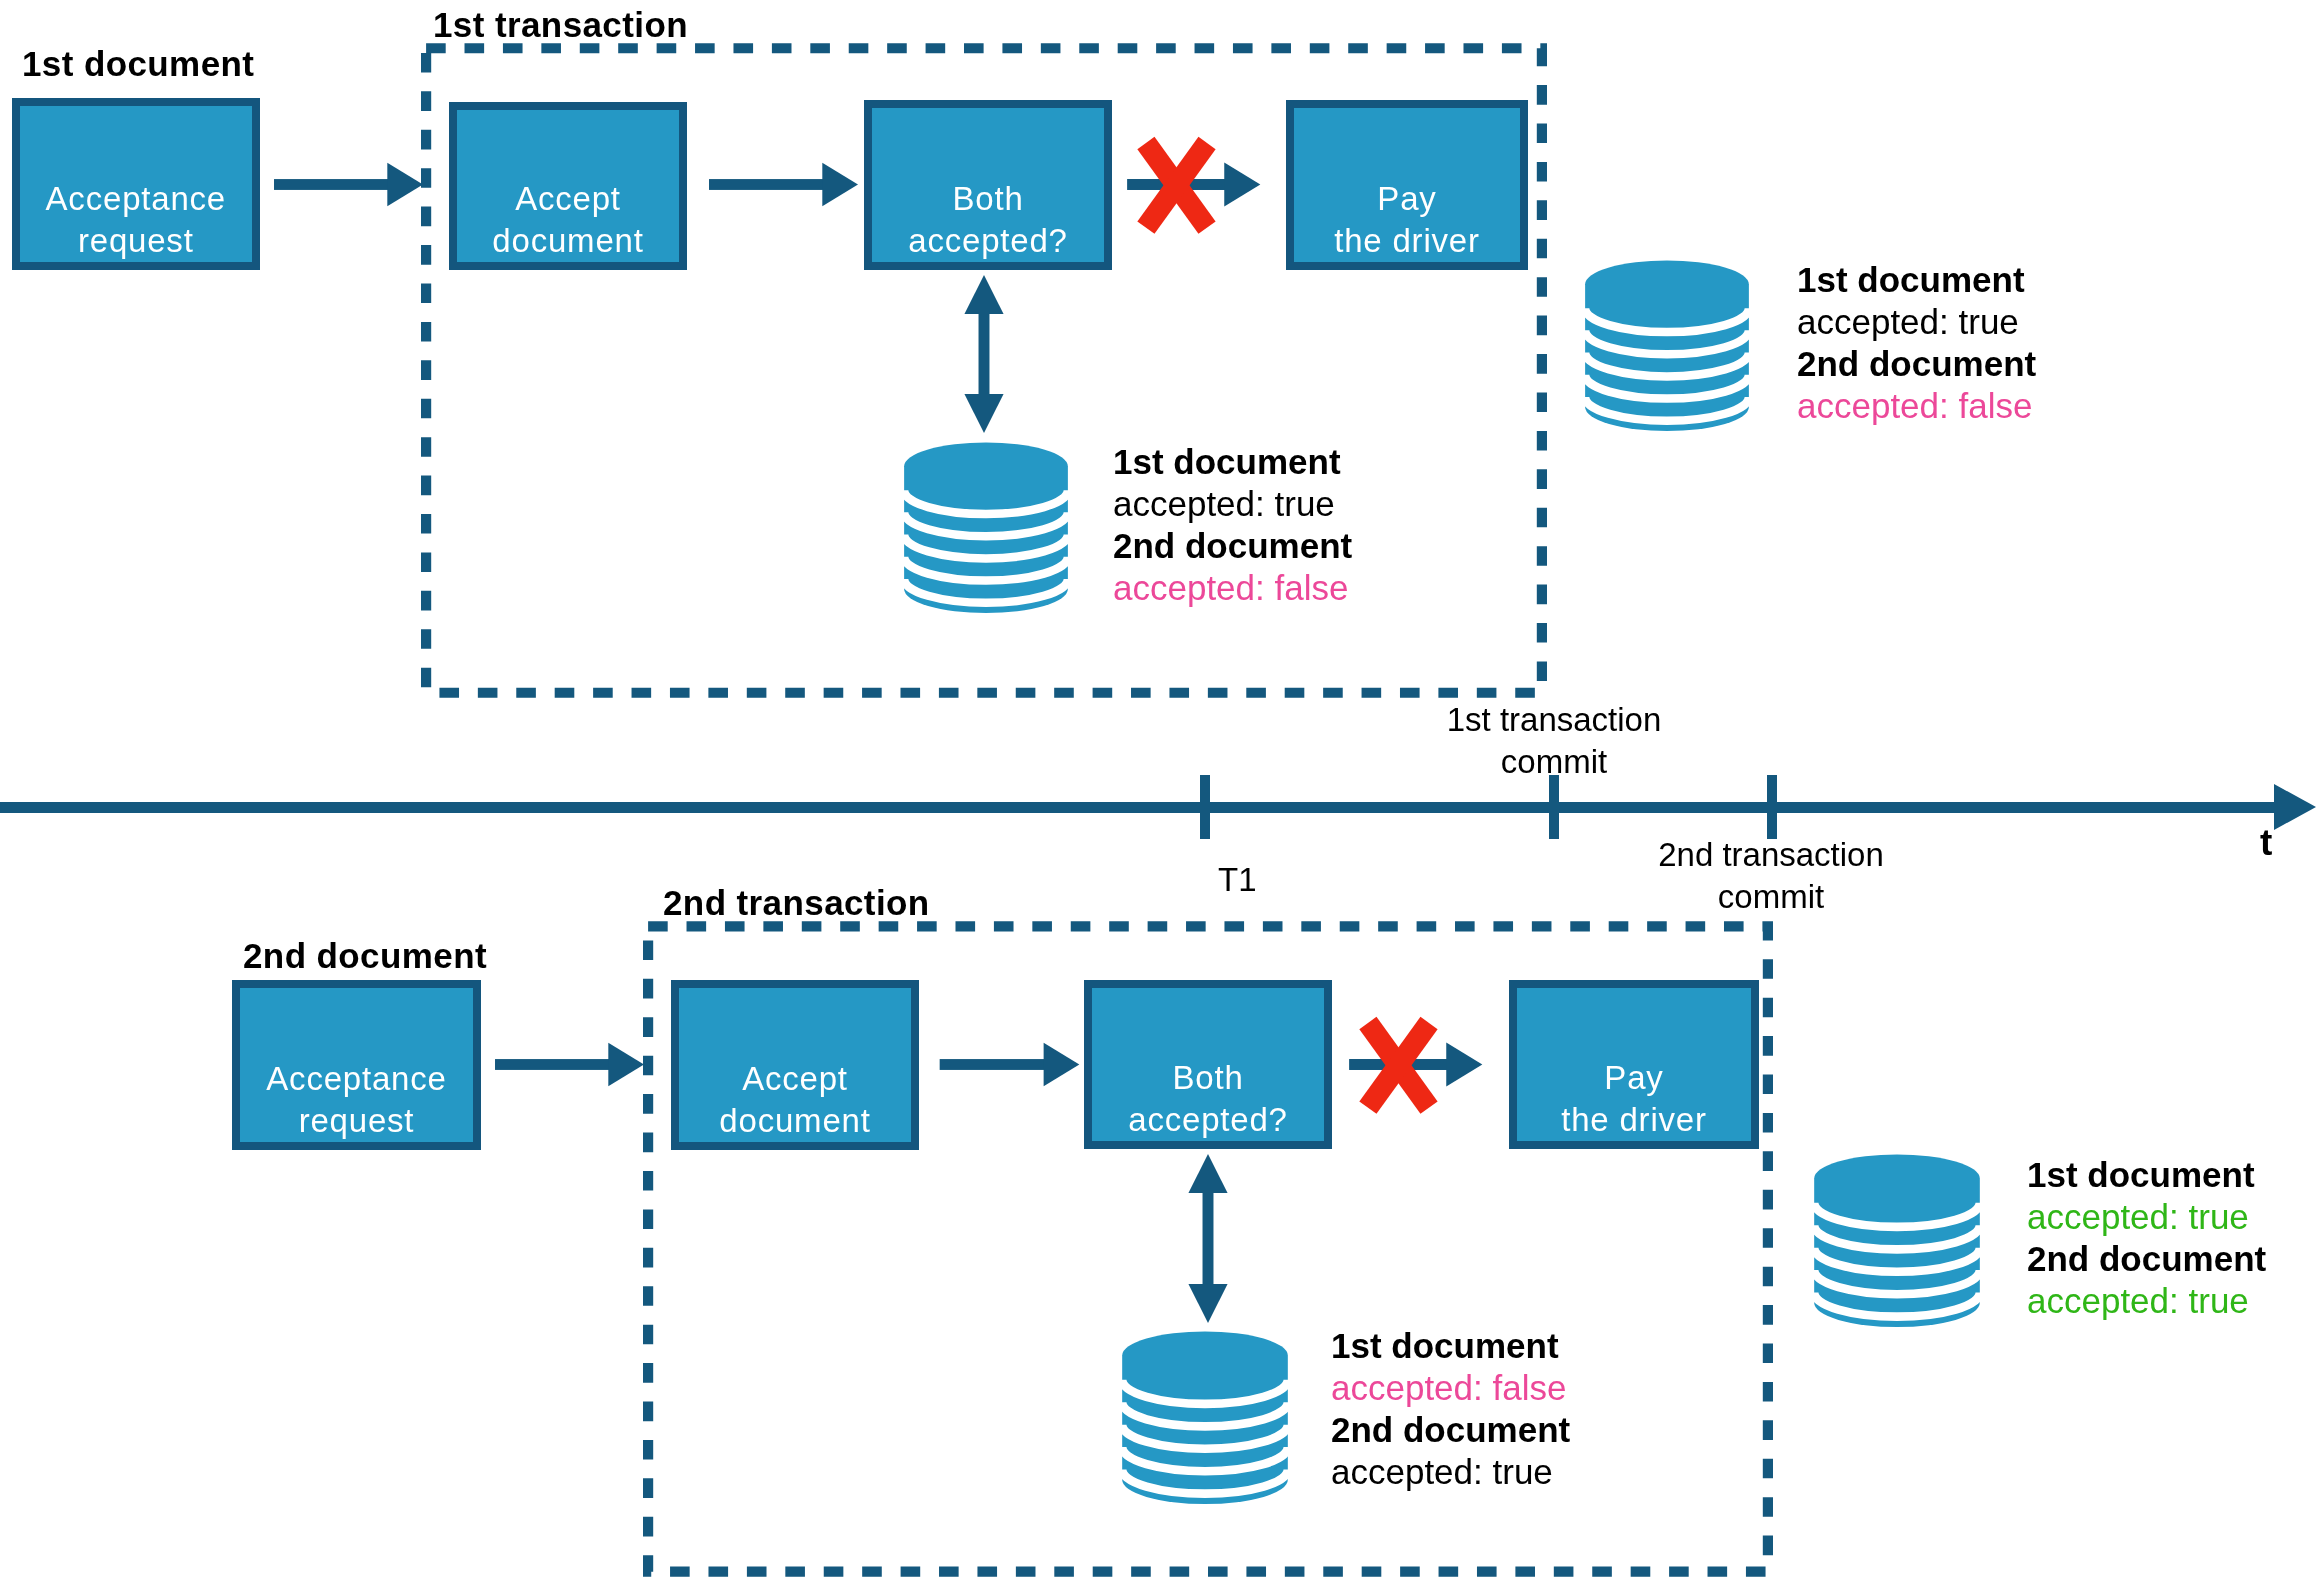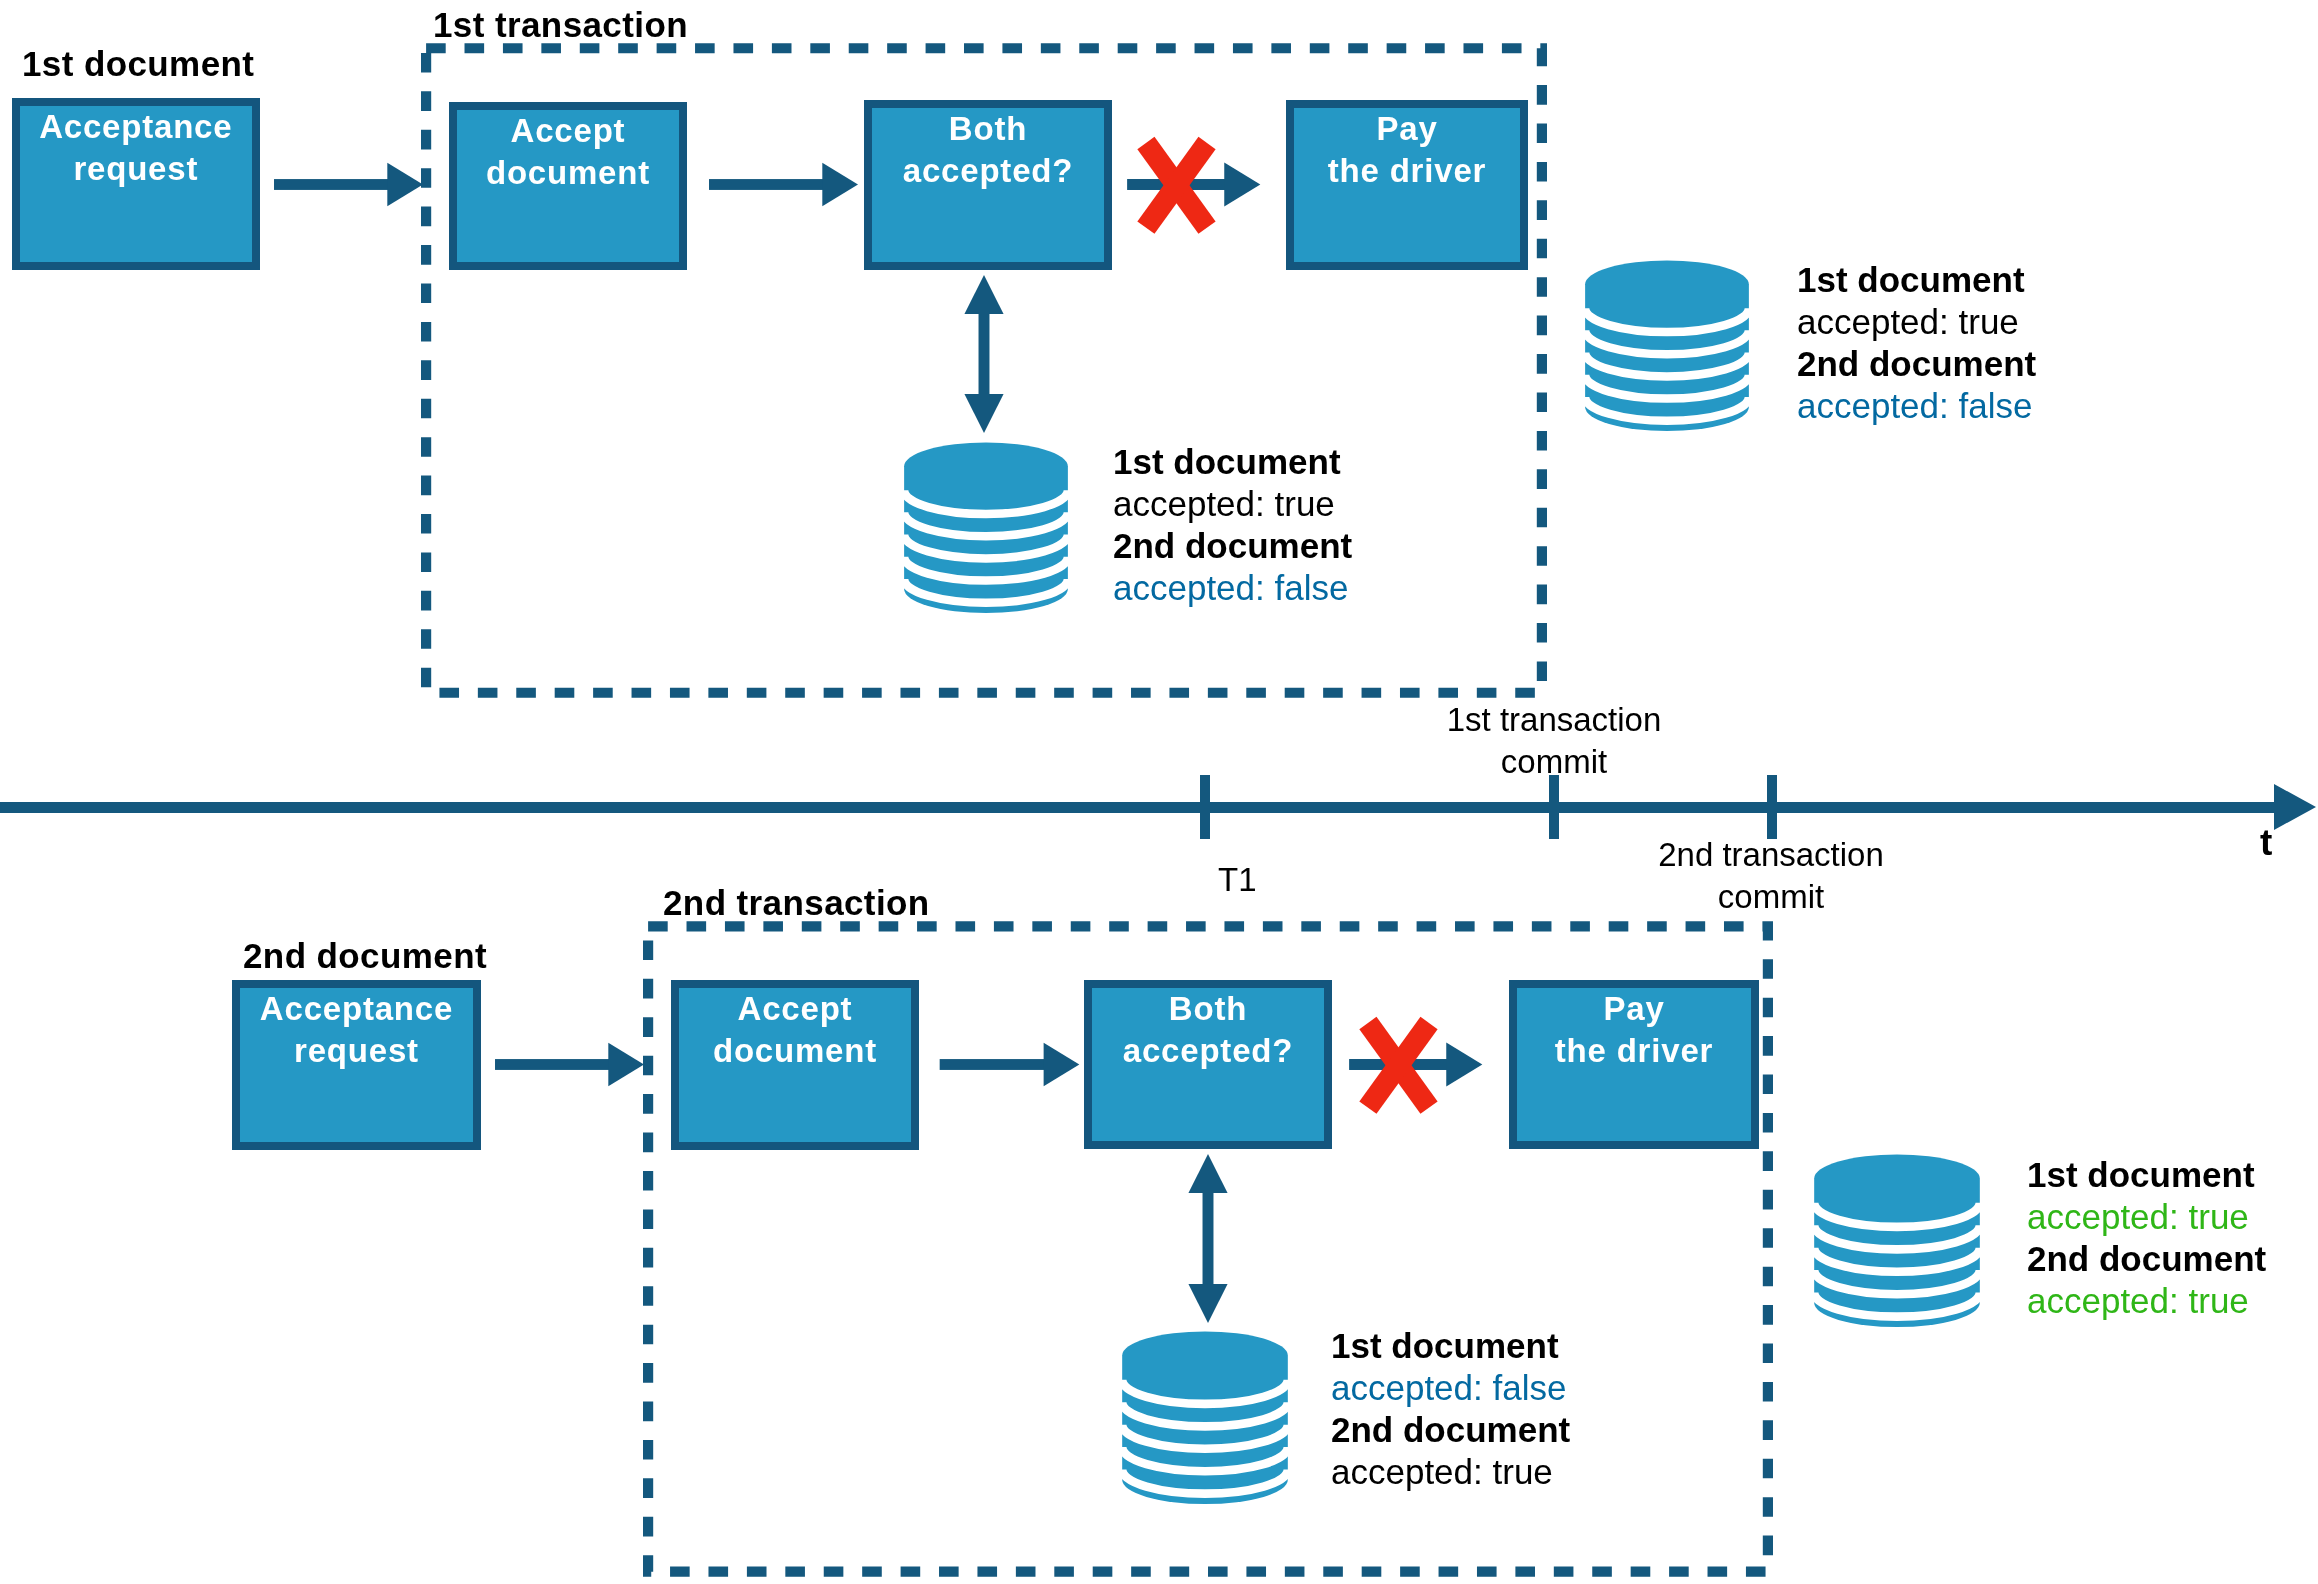--- a/index.html
+++ b/index.html
@@ -4,27 +4,27 @@
 <style>
   html,body{margin:0;padding:0;background:#fff;}
   #stage{
     position:relative;width:2319px;height:1585px;background:#ffffff;
     font-family:"Liberation Sans","DejaVu Sans",sans-serif;overflow:hidden;
   }
   .abs{position:absolute;}
   .heading{font-size:35px;font-weight:700;color:#000;white-space:nowrap;letter-spacing:0.4px;}
   .flow-box{
     position:absolute;background:#2598C5;border:8.6px solid #14567E;
-    display:flex;align-items:flex-start;justify-content:center;text-align:center;
-    color:#ffffff;font-size:33px;line-height:42px;letter-spacing:0.8px;font-weight:700;
+    display:flex;align-items:flex-end;justify-content:center;text-align:center;
+    color:#ffffff;font-size:33px;line-height:42px;letter-spacing:0.8px;font-weight:400;
     box-sizing:border-box;
   }
   .ann{position:absolute;font-size:35px;line-height:42px;color:#000;white-space:nowrap;}
   .ann .b{font-weight:700;}
-  .ann .red{color:#0369a1;}
+  .ann .red{color:#ec4899;}
   .ann .green{color:#2FB617;}
   .tl-label{position:absolute;font-size:33px;line-height:42px;color:#000;text-align:center;white-space:nowrap;}
   .tick{position:absolute;width:10.2px;height:64px;background:#14587E;}
   .shaft{position:absolute;height:11px;background:#14587E;}
   .tri-right{
     position:absolute;width:0;height:0;
     border-top:23.5px solid transparent;border-bottom:23.5px solid transparent;
     border-left:42px solid #14587E;
   }
   svg{display:block;overflow:visible;}

